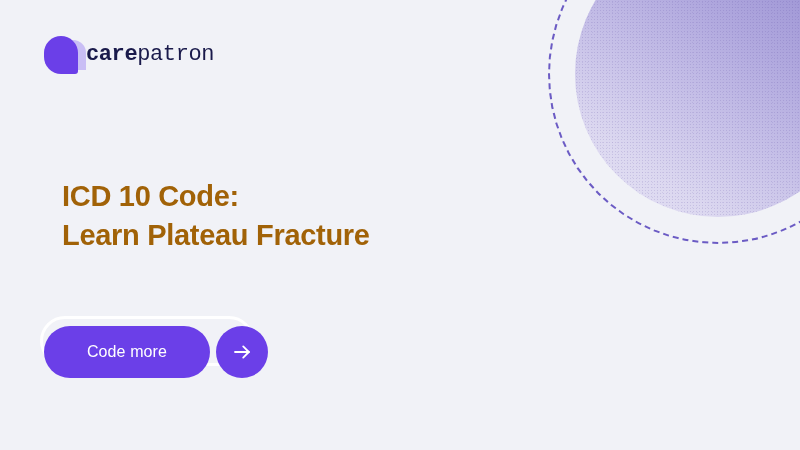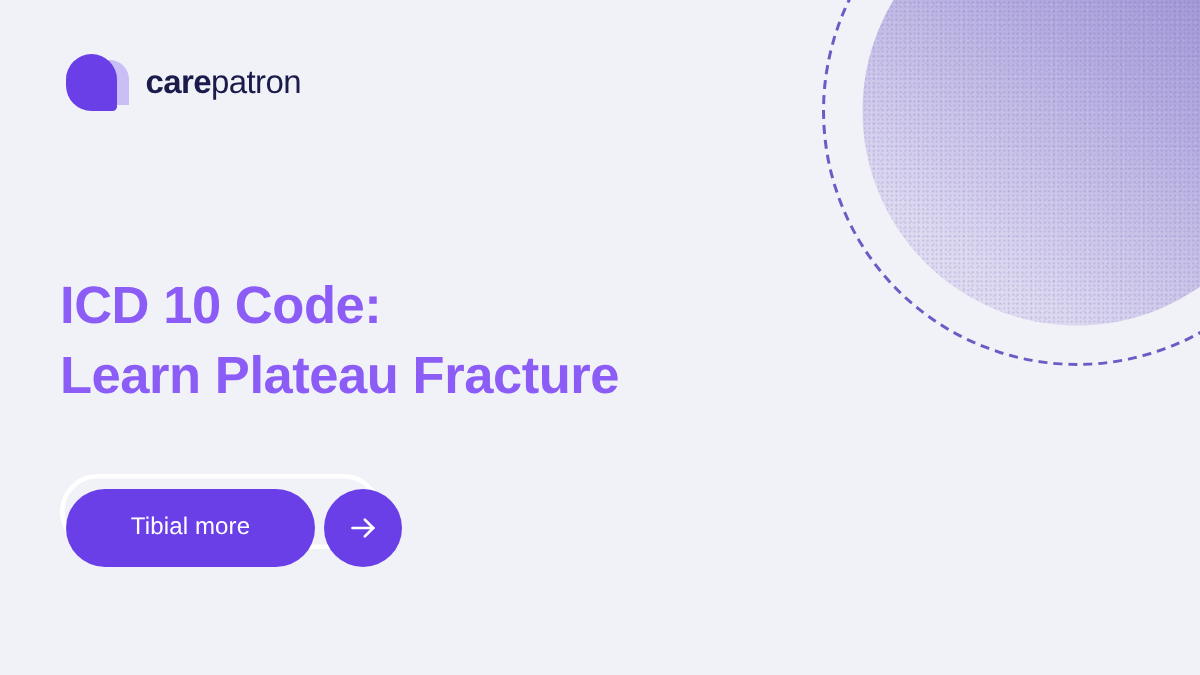--- a/index.html
+++ b/index.html
@@ -85,21 +85,21 @@
     background-position: 0 0, 2px 1px, 1px 3px;
   }
 
   
   .logo {
     position: absolute;
     left: 44px;
     top: 36px;
     display: flex;
     align-items: center;
-    gap: 11px;
+    font-family: Liberation Mono, monospace;
   }
   .logo-mark {
     position: relative;
     width: 42px;
     height: 38px;
     flex: none;
   }
   .logo-mark-back {
     position: absolute;
     left: 16px;
@@ -124,24 +124,24 @@
     color: #1A1A4B;
     white-space: nowrap;
     line-height: 1;
   }
   .logo-word .w-bold { font-weight: 700; }
   .logo-word .w-reg  { font-weight: 400; }
 
   
   .headline {
     position: absolute;
-    left: 40px;
+    left: 62px;
     top: 158px;
-    color: #8b5cf6;
-    font-size: 35px;
+    color: #a16207;
+    font-size: 29px;
     font-weight: 700;
     line-height: 1.32;
     letter-spacing: -0.3px;
     white-space: nowrap;
   }
   .headline .hl-line { display: block; }
 
   
   .cta {
     position: absolute;
@@ -213,21 +213,21 @@
     <div class="logo-word"><span class="w-bold">care</span><span class="w-reg">patron</span></div>
   </div>
 
   <h1 class="headline">
     <span class="hl-line">ICD 10 Code:</span>
     <span class="hl-line">Learn Plateau Fracture</span>
   </h1>
 
   <div class="cta">
     <div class="cta-halo"></div>
-    <button class="cta-pill">Tibial more</button>
+    <button class="cta-pill">Code more</button>
     <button class="cta-arrow">
       <svg width="22" height="22" viewBox="0 0 22 22" fill="none">
         <path d="M4 11H18" stroke="#FFFFFF" stroke-width="1.8" stroke-linecap="round"></path>
         <path d="M12.2 5.4L17.8 11L12.2 16.6" stroke="#FFFFFF" stroke-width="1.8" stroke-linecap="round" stroke-linejoin="round"></path>
       </svg>
     </button>
   </div>
 
 </div>
 

